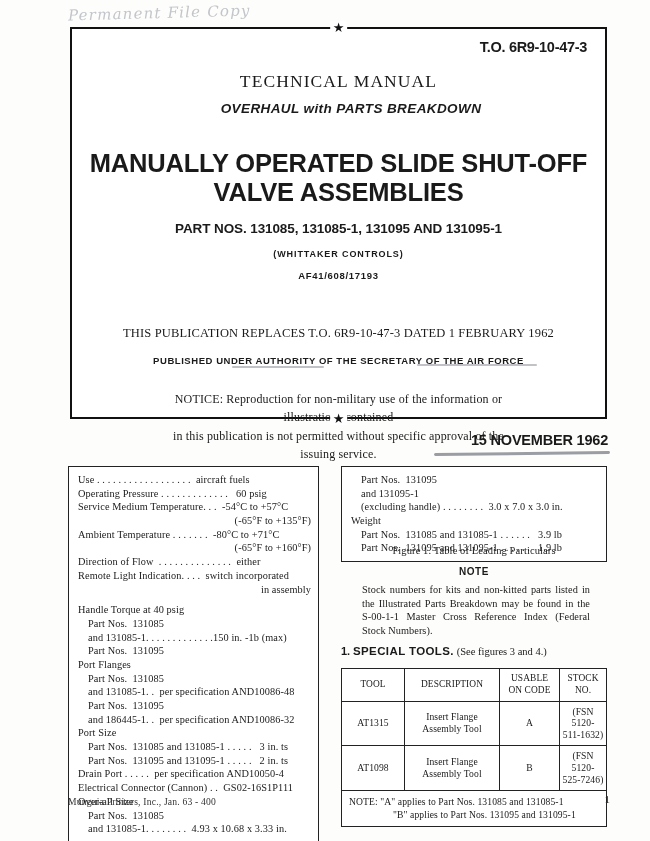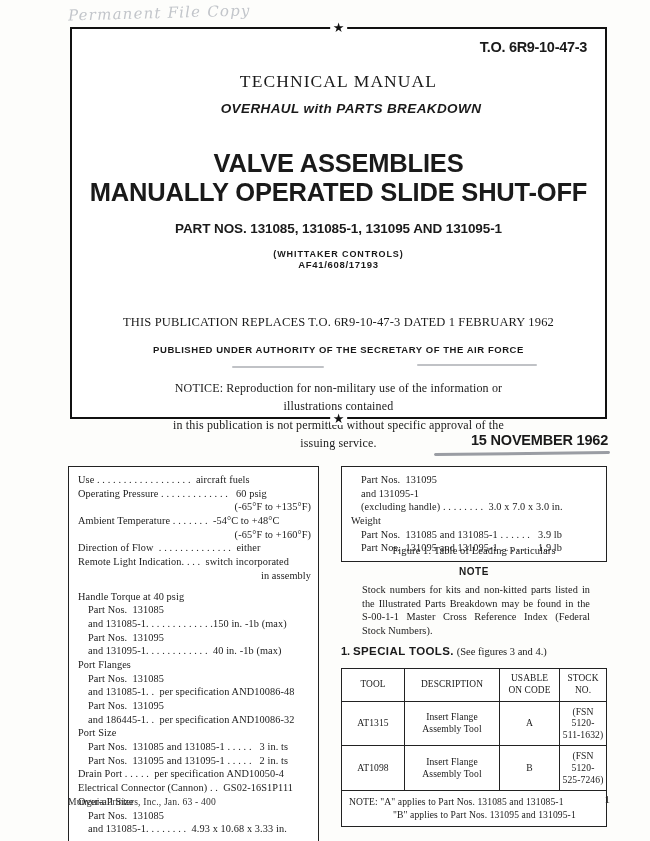--- a/index.html
+++ b/index.html
@@ -120,20 +120,21 @@
     font-size: 9px;
     letter-spacing: .9px;
     margin-top: 13px;
   }
   .contract-line {
     text-align: center;
     font-family: "Liberation Sans", sans-serif;
     font-weight: bold;
     font-size: 9.5px;
     letter-spacing: .7px;
+    margin-top: 11px;
   }
 
   .replaces-line {
     text-align: center;
     font-family: "Liberation Serif", serif;
     font-size: 12.5px;
     letter-spacing: .15px;
     margin-top: 45px;
   }
   .authority-line {
@@ -336,22 +337,22 @@
 
     <span class="star star-top">★</span>
     <span class="star star-bottom">★</span>
 
     <div class="to-number">T.O. 6R9-10-47-3</div>
 
     <div class="tm-line">TECHNICAL MANUAL</div>
     <div class="overhaul-line">OVERHAUL with PARTS BREAKDOWN</div>
 
     <div class="big-title">
+      <div>MANUALLY OPERATED SLIDE SHUT-OFF</div>
       <div>VALVE ASSEMBLIES</div>
-      <div>MANUALLY OPERATED SLIDE SHUT-OFF</div>
     </div>
 
     <div class="partnos-line">PART NOS. 131085, 131085-1, 131095 AND 131095-1</div>
     <div class="maker-line">(WHITTAKER CONTROLS)</div>
     <div class="contract-line">AF41/608/17193</div>
 
     <div class="replaces-line">THIS PUBLICATION REPLACES T.O. 6R9-10-47-3 DATED 1 FEBRUARY 1962</div>
     <div class="smudge" style="left:160px; top:337px; width:92px;"></div>
     <div class="smudge" style="left:345px; top:335px; width:120px; height:1.5px;"></div>
 
@@ -362,32 +363,32 @@
       <div>in this publication is not permitted without specific approval of the issuing service.</div>
     </div>
   </div>
 
   <div class="date-line">15 NOVEMBER 1962</div>
   <div class="date-underline"></div>
 
   <div class="col-left">
     <div class="spec-line">Use . . . . . . . . . . . . . . . . . .  aircraft fuels</div>
     <div class="spec-line">Operating Pressure . . . . . . . . . . . . .   60 psig</div>
+    <div class="spec-line">Service Medium Temperature. . .  -54°C to +57°C</div>
     <div class="spec-line right">(-65°F to +135°F)</div>
-    <div class="spec-line">Ambient Temperature . . . . . . .  -54°C to +48°C</div>
+    <div class="spec-line">Ambient Temperature . . . . . . .  -80°C to +71°C</div>
     <div class="spec-line right">(-65°F to +160°F)</div>
     <div class="spec-line">Direction of Flow  . . . . . . . . . . . . . .  either</div>
     <div class="spec-line">Remote Light Indication. . . .  switch incorporated</div>
     <div class="spec-line right">in assembly</div>
 
     <div class="spec-line gap">Handle Torque at 40 psig</div>
     <div class="spec-line indent">Part Nos.  131085</div>
     <div class="spec-line indent">and 131085-1. . . . . . . . . . . . .150 in. -1b (max)</div>
     <div class="spec-line indent">Part Nos.  131095</div>
-    <div class="spec-line indent">and 131095-1. . . . . . . . . . . .  40 in. -1b (max)</div>
 
     <div class="spec-line">Port Flanges</div>
     <div class="spec-line indent">Part Nos.  131085</div>
     <div class="spec-line indent">and 131085-1. .  per specification AND10086-48</div>
     <div class="spec-line indent">Part Nos.  131095</div>
     <div class="spec-line indent">and 186445-1. .  per specification AND10086-32</div>
 
     <div class="spec-line">Port Size</div>
     <div class="spec-line indent">Part Nos.  131085 and 131085-1 . . . . .   3 in. ts</div>
     <div class="spec-line indent">Part Nos.  131095 and 131095-1 . . . . .   2 in. ts</div>

